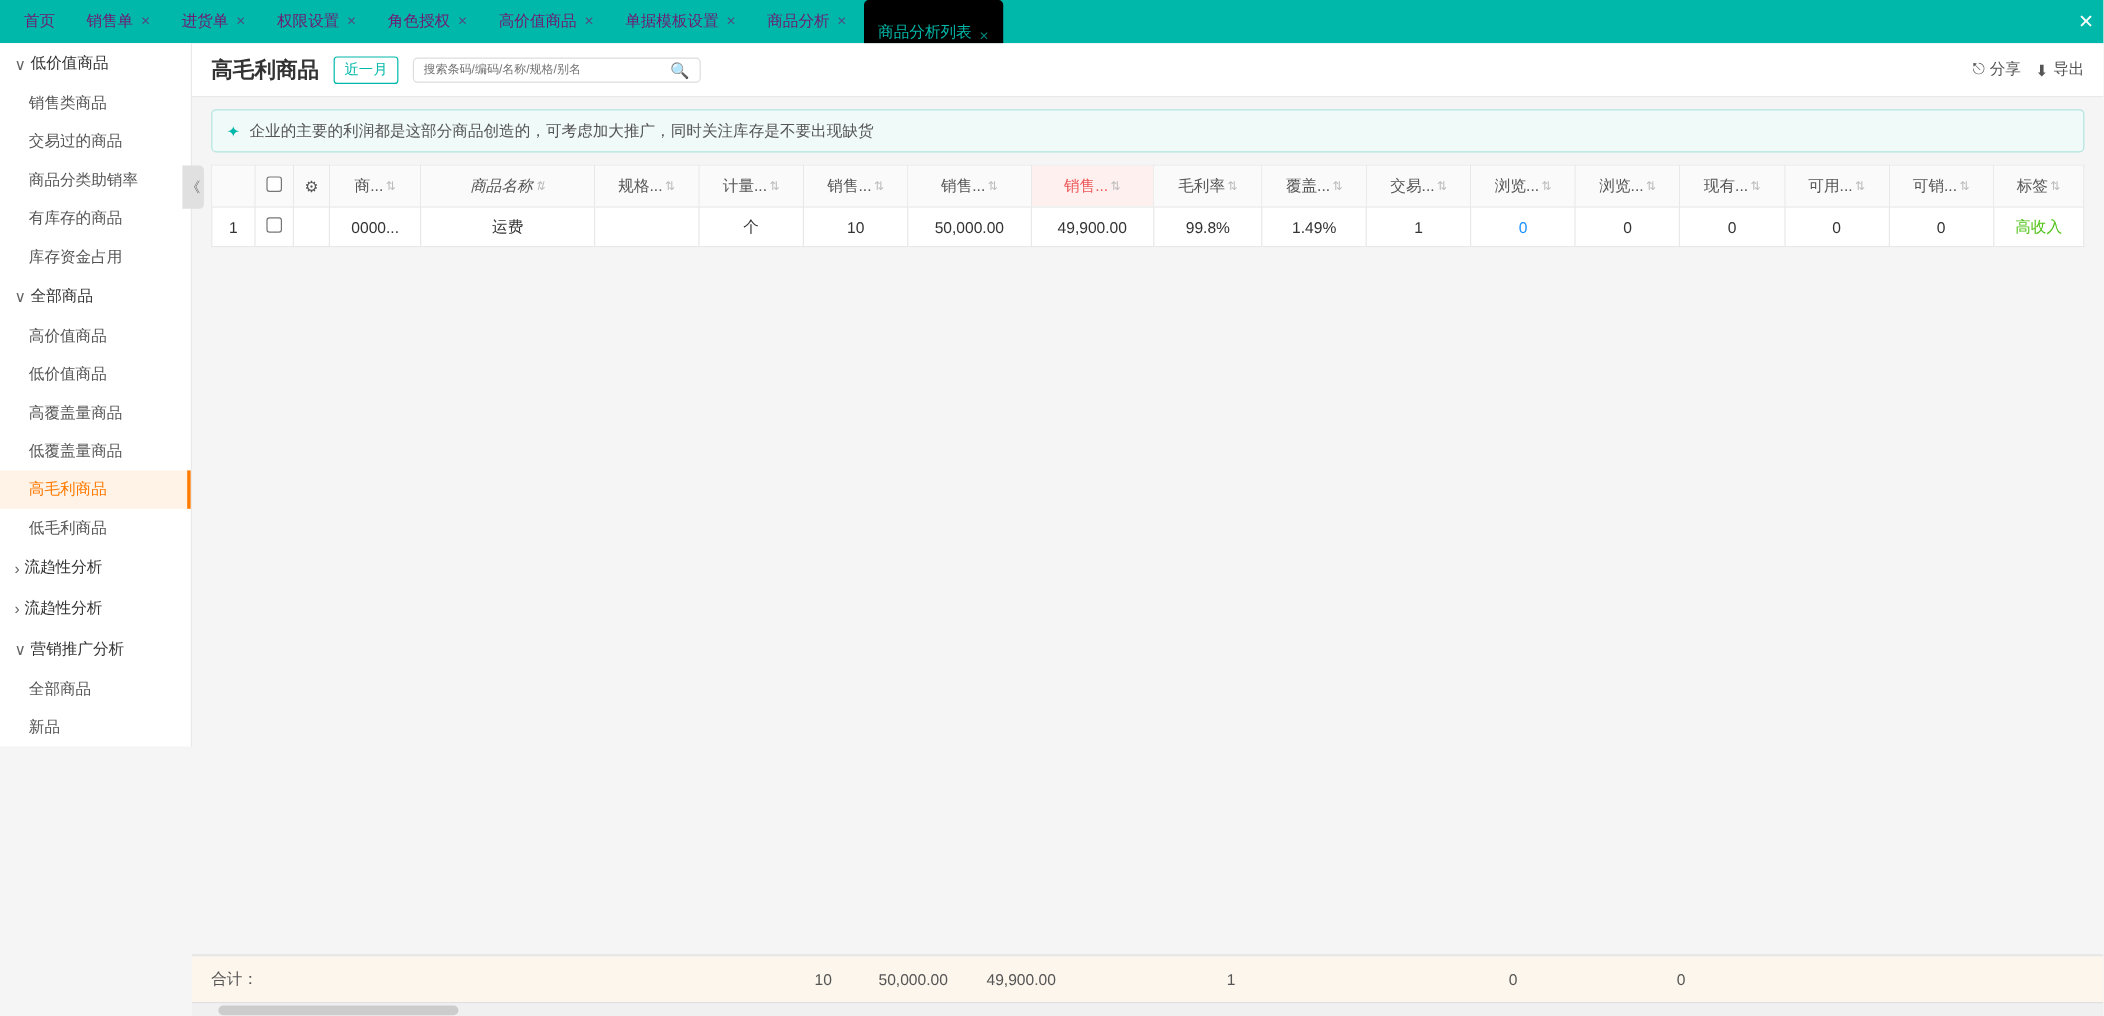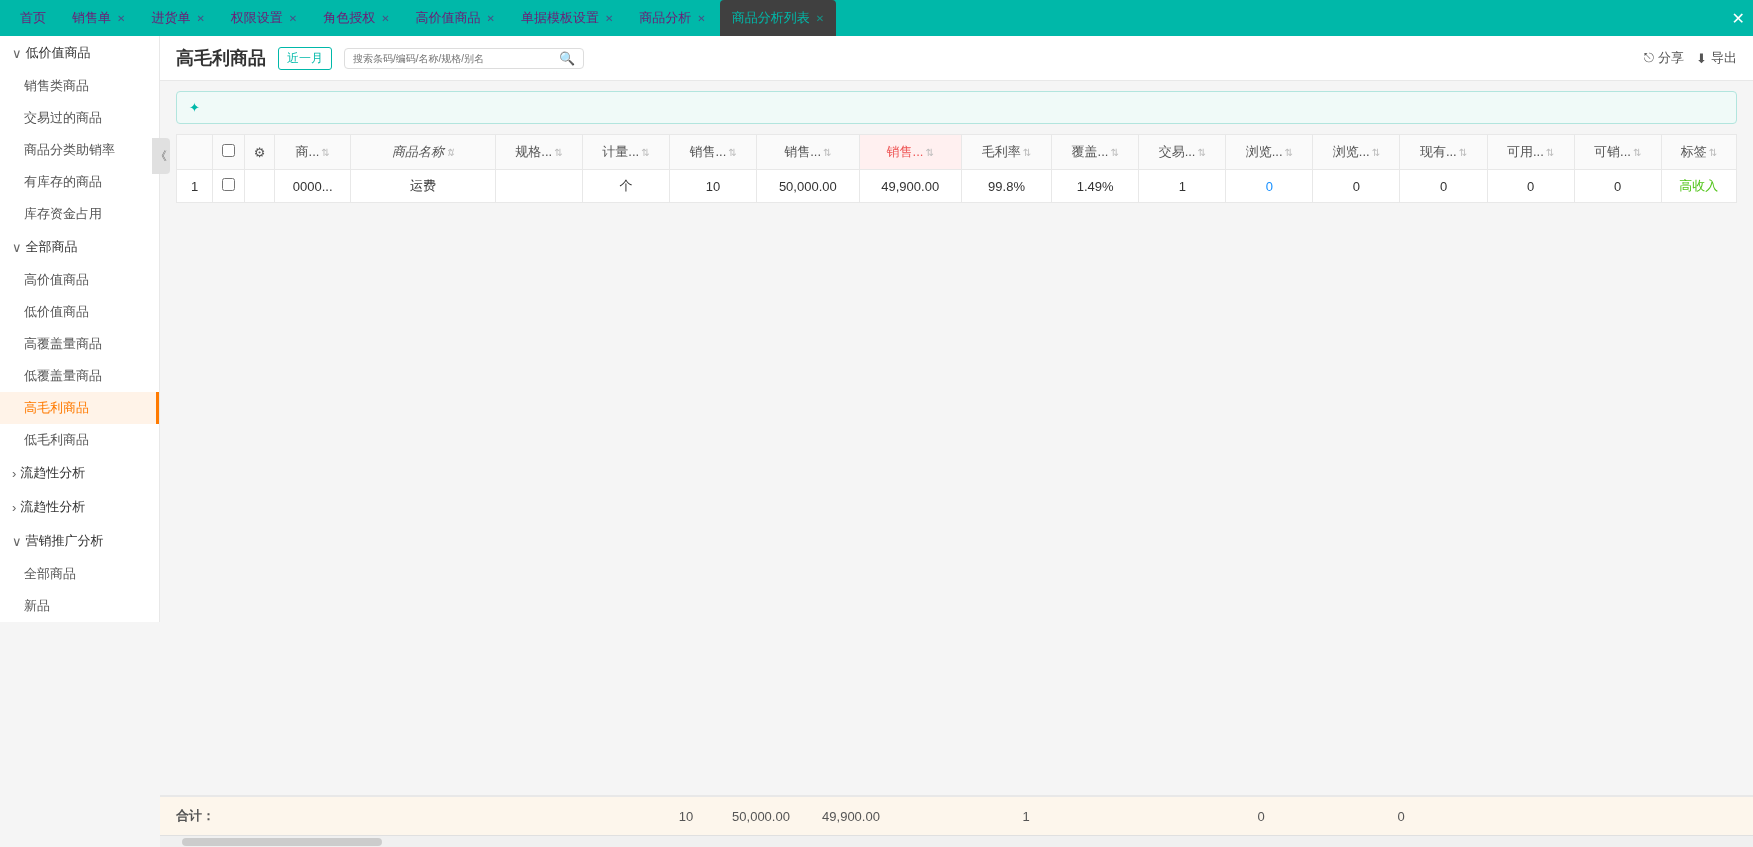--- a/index.html
+++ b/index.html
@@ -19,21 +19,21 @@
       padding: 0 12px;
       height: 36px;
       display: flex;
       align-items: center;
       gap: 4px;
       cursor: pointer;
       font-size: 13px;
       white-space: nowrap;
       border-radius: 0;
     }
-    .nav-tab.active { background: #404040; color: #00b8a9; border-radius: 4px 4px 0 0; }
+    .nav-tab.active { background: #000000; color: #00b8a9; border-radius: 4px 4px 0 0; align-items: flex-end; }
     .nav-tab .close-btn { font-size: 10px; cursor: pointer; opacity: 0.7; margin-left: 2px; }
     .nav-close-all { color: #fff; margin-left: auto; cursor: pointer; font-size: 16px; }
 
     
     .main-layout {
       display: flex;
       height: calc(847px - 36px);
     }
 
     
@@ -203,21 +203,21 @@
       background: #fdf6ec;
       border-top: 2px solid #e8e8e8;
       padding: 8px 16px;
       display: flex;
       align-items: center;
       font-size: 13px;
       color: #555;
       gap: 0;
       height: 40px;
     }
-    .footer-label { min-width: 120px; font-weight: 700; }
+    .footer-label { min-width: 120px; font-weight: 400; }
     .footer-cells {
       display: flex;
       flex: 1;
       gap: 0;
     }
     .footer-cell {
       text-align: center;
       padding: 0 6px;
     }
 
@@ -371,20 +371,21 @@
         </div>
         <div class="action-btn">
           <span>⬇</span>
           <span>导出</span>
         </div>
       </div>
     </div>
 
     <div class="info-banner">
       <span class="info-icon">✦</span>
+      <span>企业的主要的利润都是这部分商品创造的，可考虑加大推广，同时关注库存是不要出现缺货</span>
     </div>
 
     <div class="table-wrapper">
       <table>
         <thead>
           <tr>
             <th style="width:36px;"></th>
             <th style="width:32px;"><input type="checkbox" style=""></th>
             <th style="width:30px;">
               <div class="col-header">

